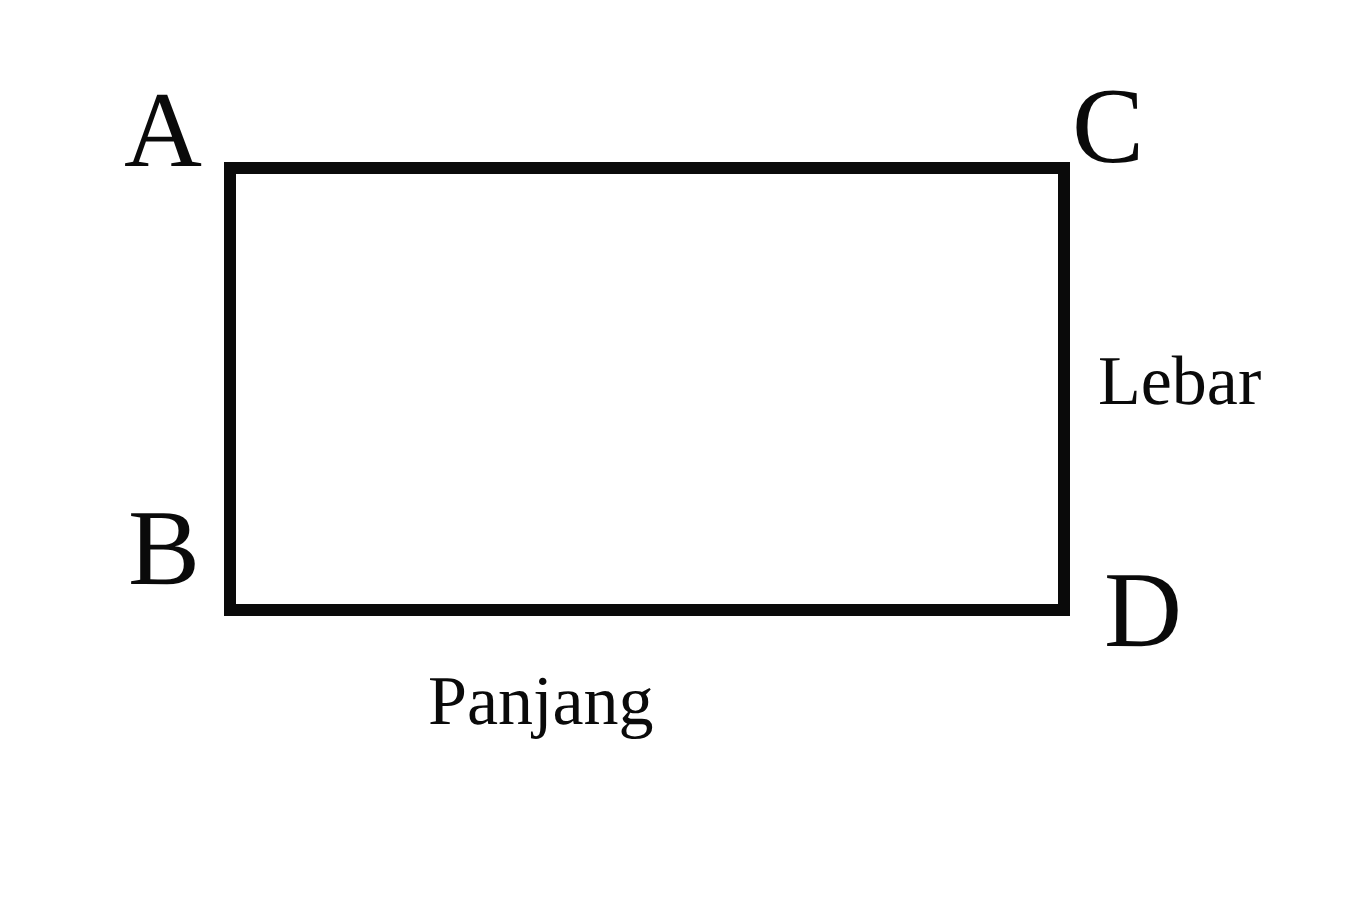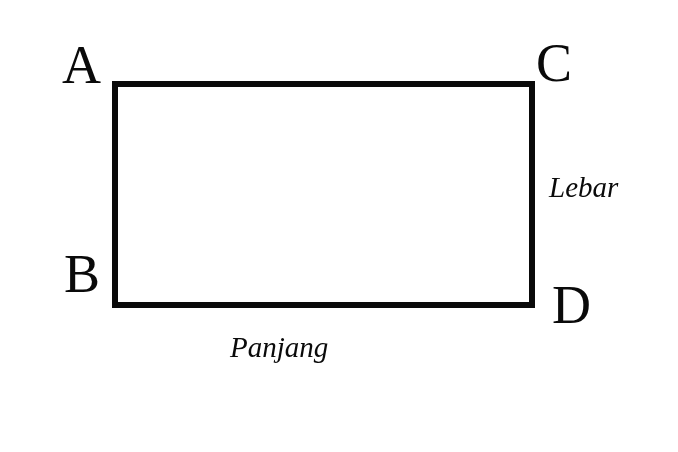--- a/index.html
+++ b/index.html
@@ -37,27 +37,26 @@
     font-weight: 400;
     white-space: nowrap;
   }
   .corner-a { left: 62px;  top: 38px;  }
   .corner-c { left: 536px; top: 36px;  }
   .corner-b { left: 64px;  top: 247px; }
   .corner-d { left: 552px; top: 278px; }
   .side-label {
     position: absolute;
     color: #0a0a0a;
-    font-size: 29px;
+    font-size: 35px;
     line-height: 1;
-    font-style: italic;
     white-space: nowrap;
   }
   .label-lebar   { left: 549px; top: 173px; }
-  .label-panjang { left: 230px; top: 333px; }
+  .label-panjang { left: 214px; top: 333px; }
 </style>
 </head>
 <body>
 
 <div class="canvas">
 
   <div class="rect-shape"></div>
 
   <span class="corner-label corner-a">A</span>
 

